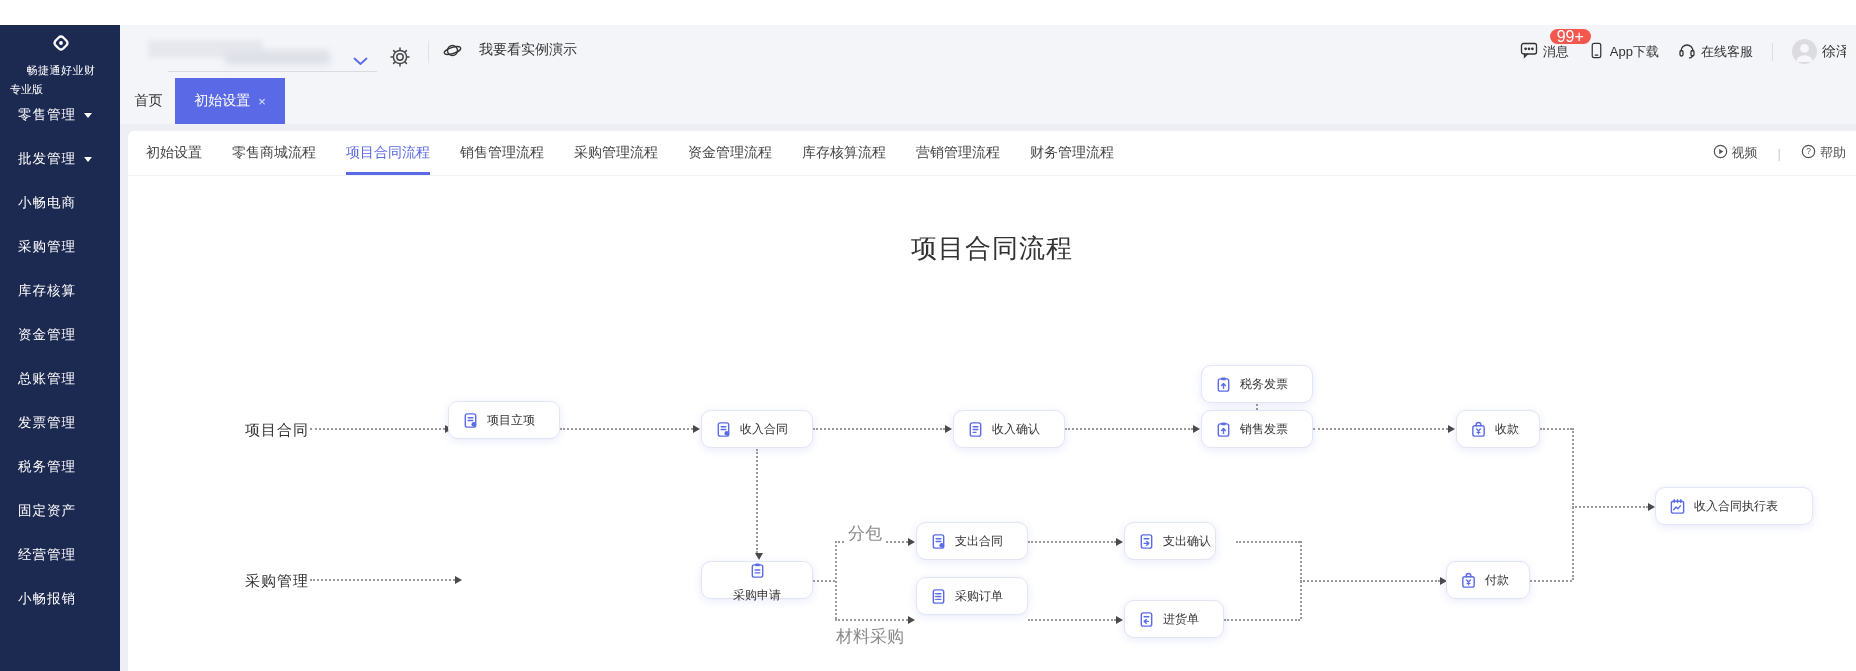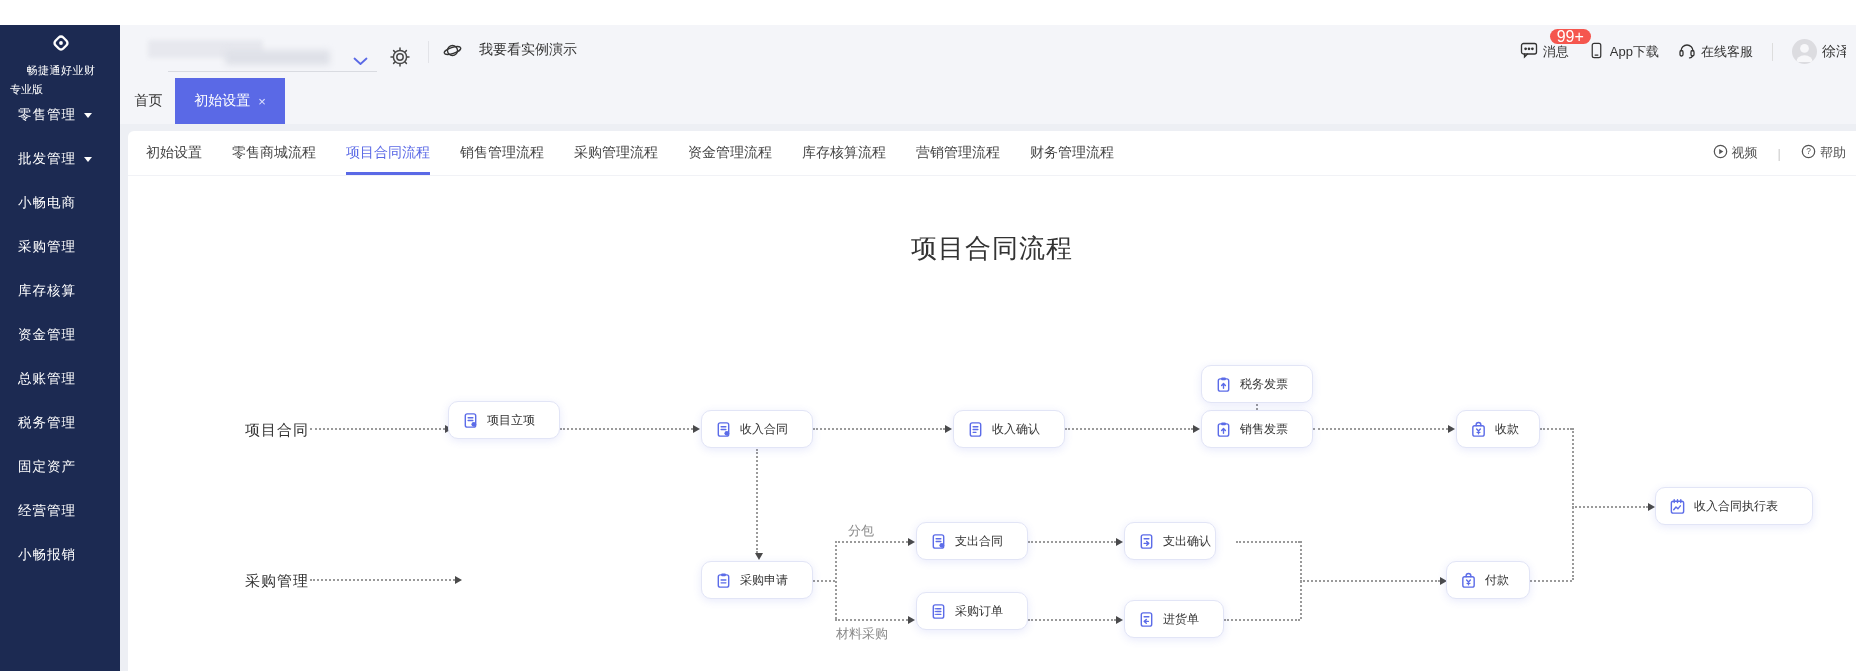--- a/index.html
+++ b/index.html
@@ -71,21 +71,21 @@
   .nicon{flex:none;display:flex;}
   .dash{position:absolute;}
   .dash.h{height:0;border-top:2px dotted #9a9a9a;}
   .dash.v{width:0;border-left:2px dotted #9a9a9a;}
   .dash.h.ar::after{content:"";position:absolute;right:-7px;top:-5px;border-left:7px solid #4a4a4a;
         border-top:4px solid transparent;border-bottom:4px solid transparent;}
   .dash.v.ad::after{content:"";position:absolute;bottom:-7px;left:-3px;border-top:7px solid #4a4a4a;
         border-left:4px solid transparent;border-right:4px solid transparent;}
   .dash.v.au::after{content:"";position:absolute;top:-7px;left:-3px;border-bottom:7px solid #4a4a4a;
         border-left:4px solid transparent;border-right:4px solid transparent;}
-  .edge-label{position:absolute;font-size:13px;color:#8a8a8a;background:#fff;padding:0 2px;}
+  .edge-label{position:absolute;font-size:17px;color:#8a8a8a;background:#fff;padding:0 2px;}
 </style>
 </head>
 <body>
 
 <div class="app">
 
   <div class="sidebar">
     <div class="logo-block">
       <div class="logo-row">
         <span class="logo-mark">
@@ -114,20 +114,23 @@
           <span>采购管理</span>
         </div>
       <div class="menu-item">
           <span>库存核算</span>
         </div>
       <div class="menu-item">
           <span>资金管理</span>
         </div>
       <div class="menu-item">
           <span>总账管理</span>
+        </div>
+      <div class="menu-item">
+          <span>发票管理</span>
         </div>
       <div class="menu-item">
           <span>税务管理</span>
         </div>
       <div class="menu-item">
           <span>固定资产</span>
         </div>
       <div class="menu-item">
           <span>经营管理</span>
         </div>
@@ -358,21 +361,21 @@
             <span class="nicon">
                 <svg width="17" height="17" viewBox="0 0 18 18" fill="none" stroke="#5c6ce8" stroke-width="1.5" stroke-linecap="round" stroke-linejoin="round">
                   <rect x="2.5" y="3.5" width="13" height="12.5" rx="2"></rect>
                   <path d="M5.5 1.8v3M9 1.8v3M12.5 1.8v3"></path>
                   <path d="M5 12.5l2.4-3 2 2 2.6-3.2"></path>
                 </svg>
               </span>
             <span>收入合同执行表</span>
           </div>
 
-          <div class="node" style="left:573px;top:386px;width:112px;">
+          <div class="node" style="left:573px;top:386px;width:112px;flex-direction:column;">
             <span class="nicon">
                 <svg width="17" height="17" viewBox="0 0 18 18" fill="none" stroke="#5c6ce8" stroke-width="1.5" stroke-linecap="round" stroke-linejoin="round">
                   <rect x="3.5" y="3" width="11" height="13" rx="2"></rect>
                   <rect x="6.5" y="1.5" width="5" height="3" rx="1" fill="#5c6ce8" stroke="none"></rect>
                   <path d="M6.5 8.5h5M6.5 11.5h5"></path>
                 </svg>
               </span>
             <span>采购申请</span>
           </div>
           <div class="node" style="left:788px;top:347px;width:112px;">
@@ -388,21 +391,21 @@
           <div class="node" style="left:996px;top:347px;width:92px;">
             <span class="nicon">
                 <svg width="17" height="17" viewBox="0 0 18 18" fill="none" stroke="#5c6ce8" stroke-width="1.5" stroke-linecap="round" stroke-linejoin="round">
                   <rect x="3.5" y="2" width="11" height="14" rx="2"></rect>
                   <path d="M6.5 6h5"></path>
                   <path d="M6.5 11h4.5M9.2 9l2.2 2-2.2 2"></path>
                 </svg>
               </span>
             <span>支出确认</span>
           </div>
-          <div class="node" style="left:788px;top:417px;width:112px;">
+          <div class="node" style="left:788px;top:402px;width:112px;">
             <span class="nicon">
                 <svg width="17" height="17" viewBox="0 0 18 18" fill="none" stroke="#5c6ce8" stroke-width="1.5" stroke-linecap="round">
                   <rect x="3.5" y="2" width="11" height="14" rx="2"></rect>
                   <path d="M7 6h4.5M7 9h4.5M7 12h4.5"></path>
                   <path d="M5.6 6h.01M5.6 9h.01M5.6 12h.01"></path>
                 </svg>
               </span>
             <span>采购订单</span>
           </div>
           <div class="node" style="left:996px;top:425px;width:100px;">

